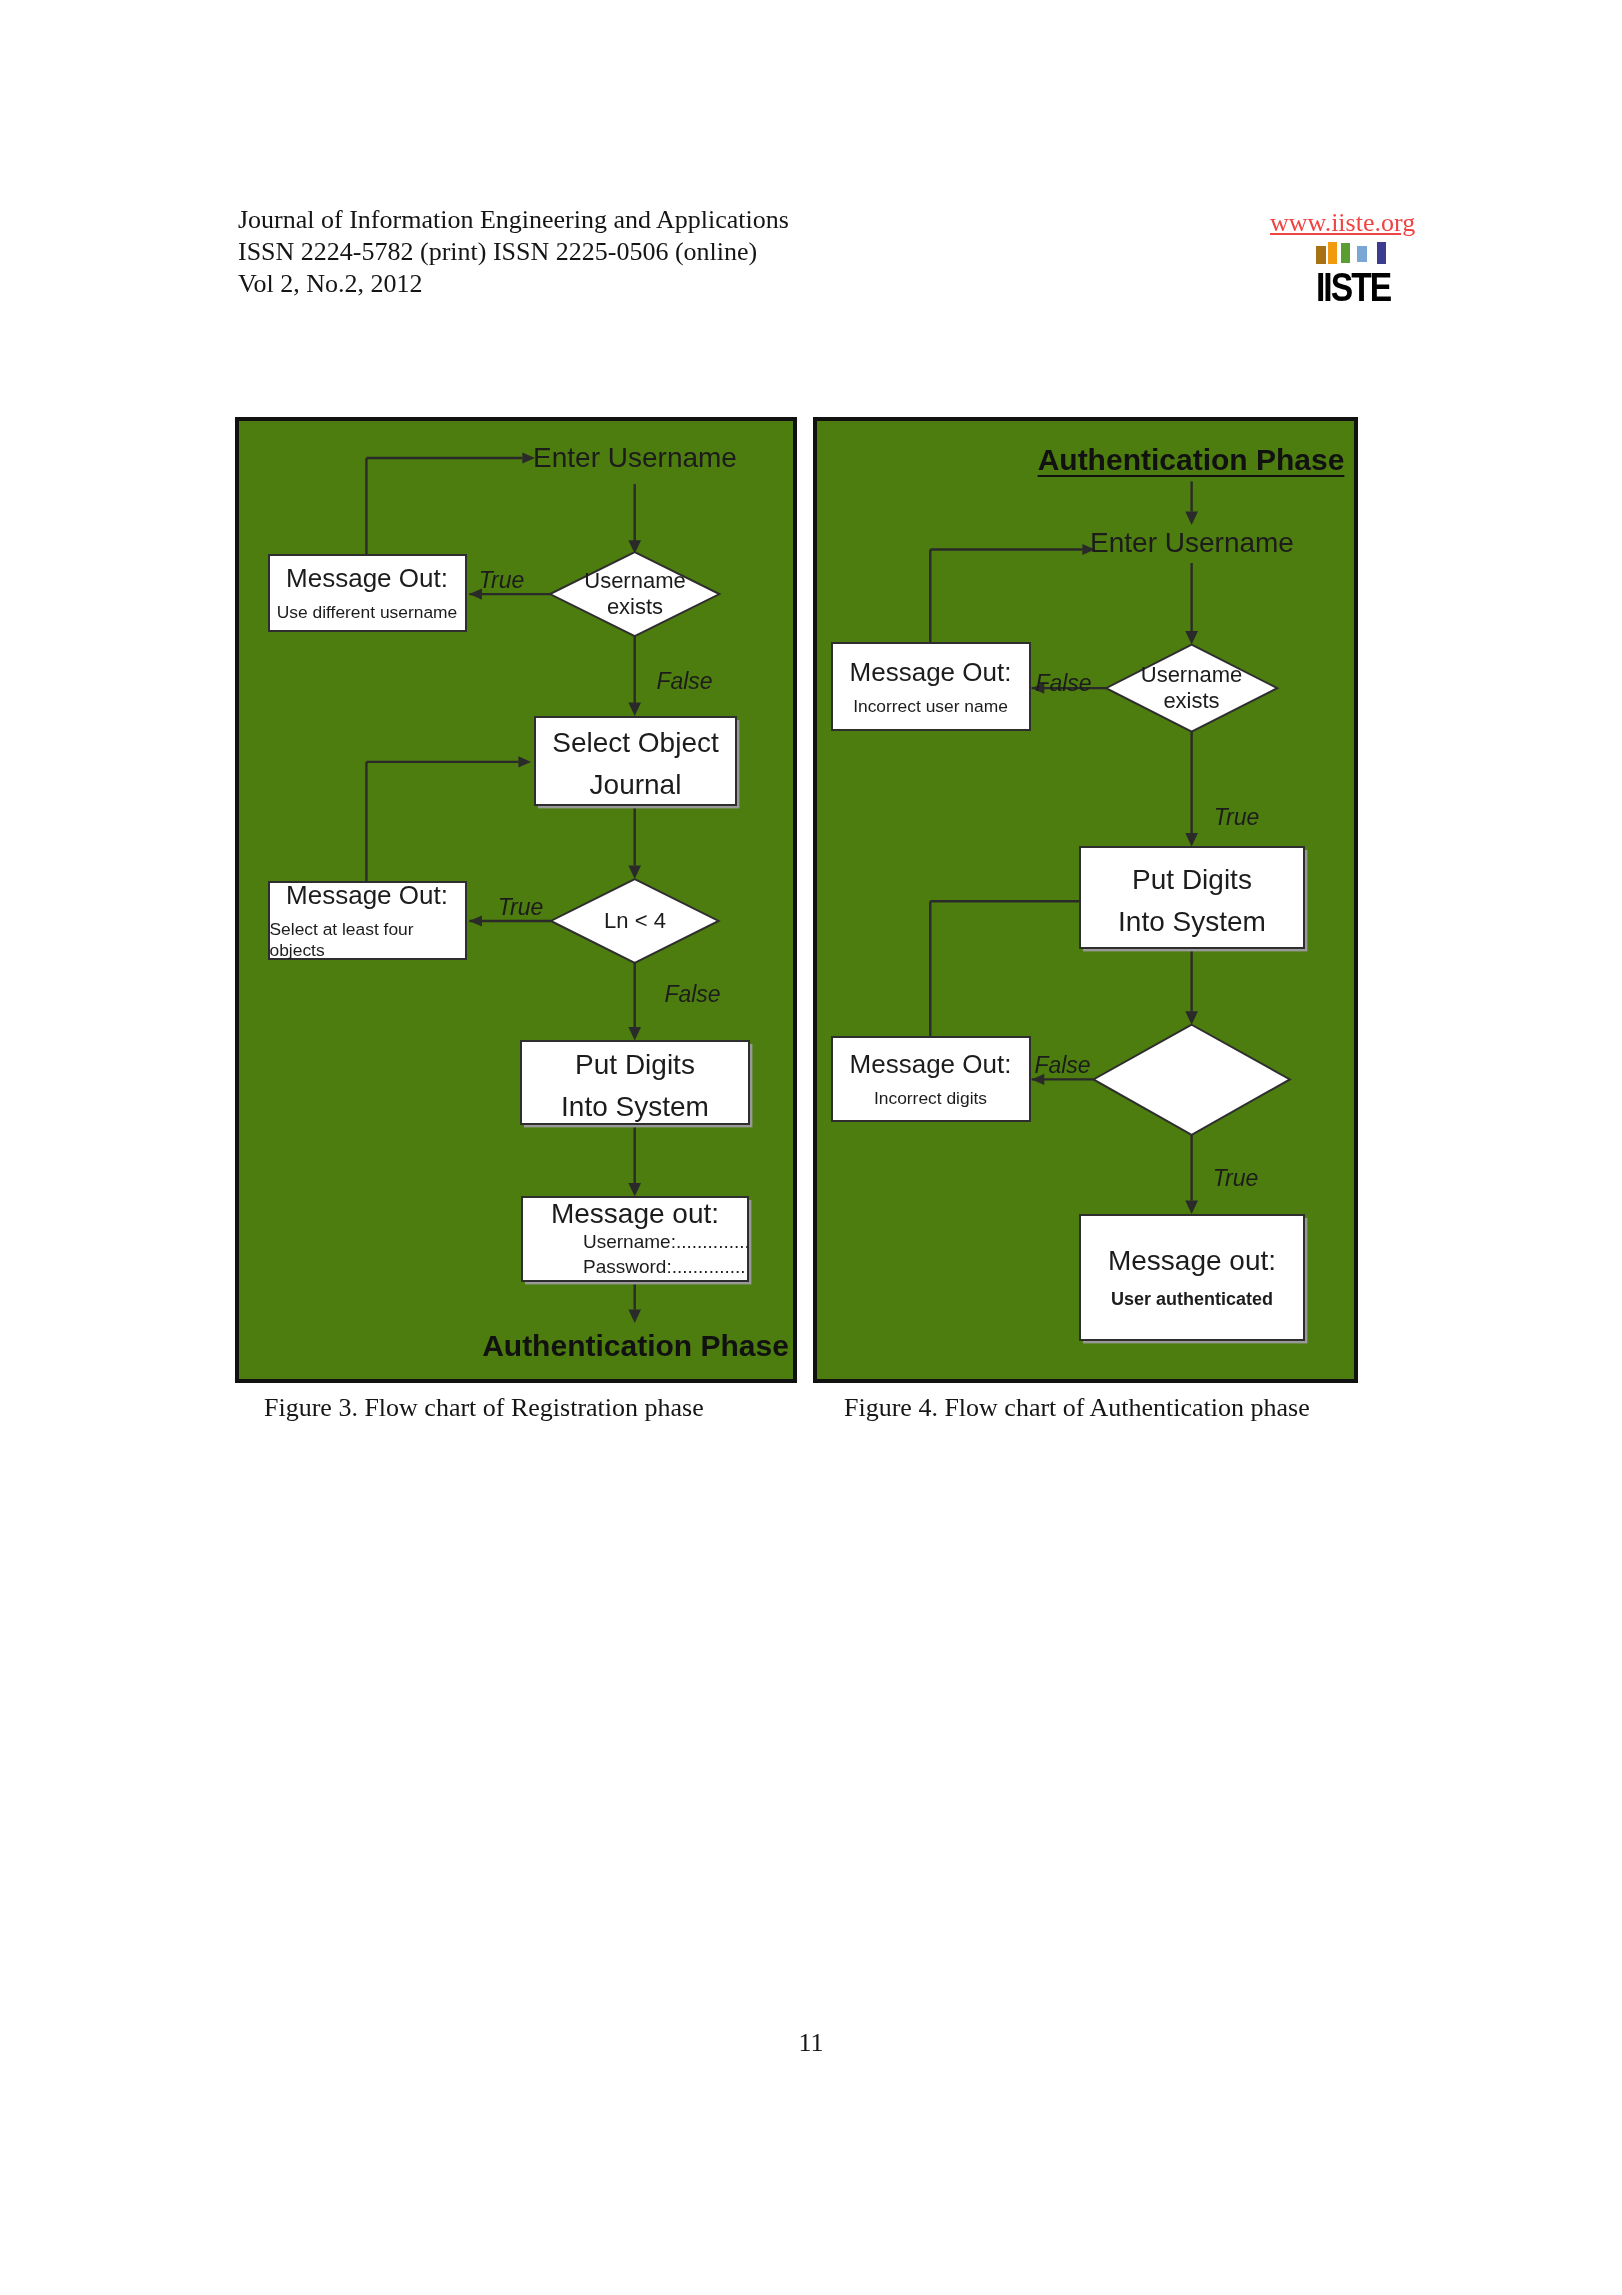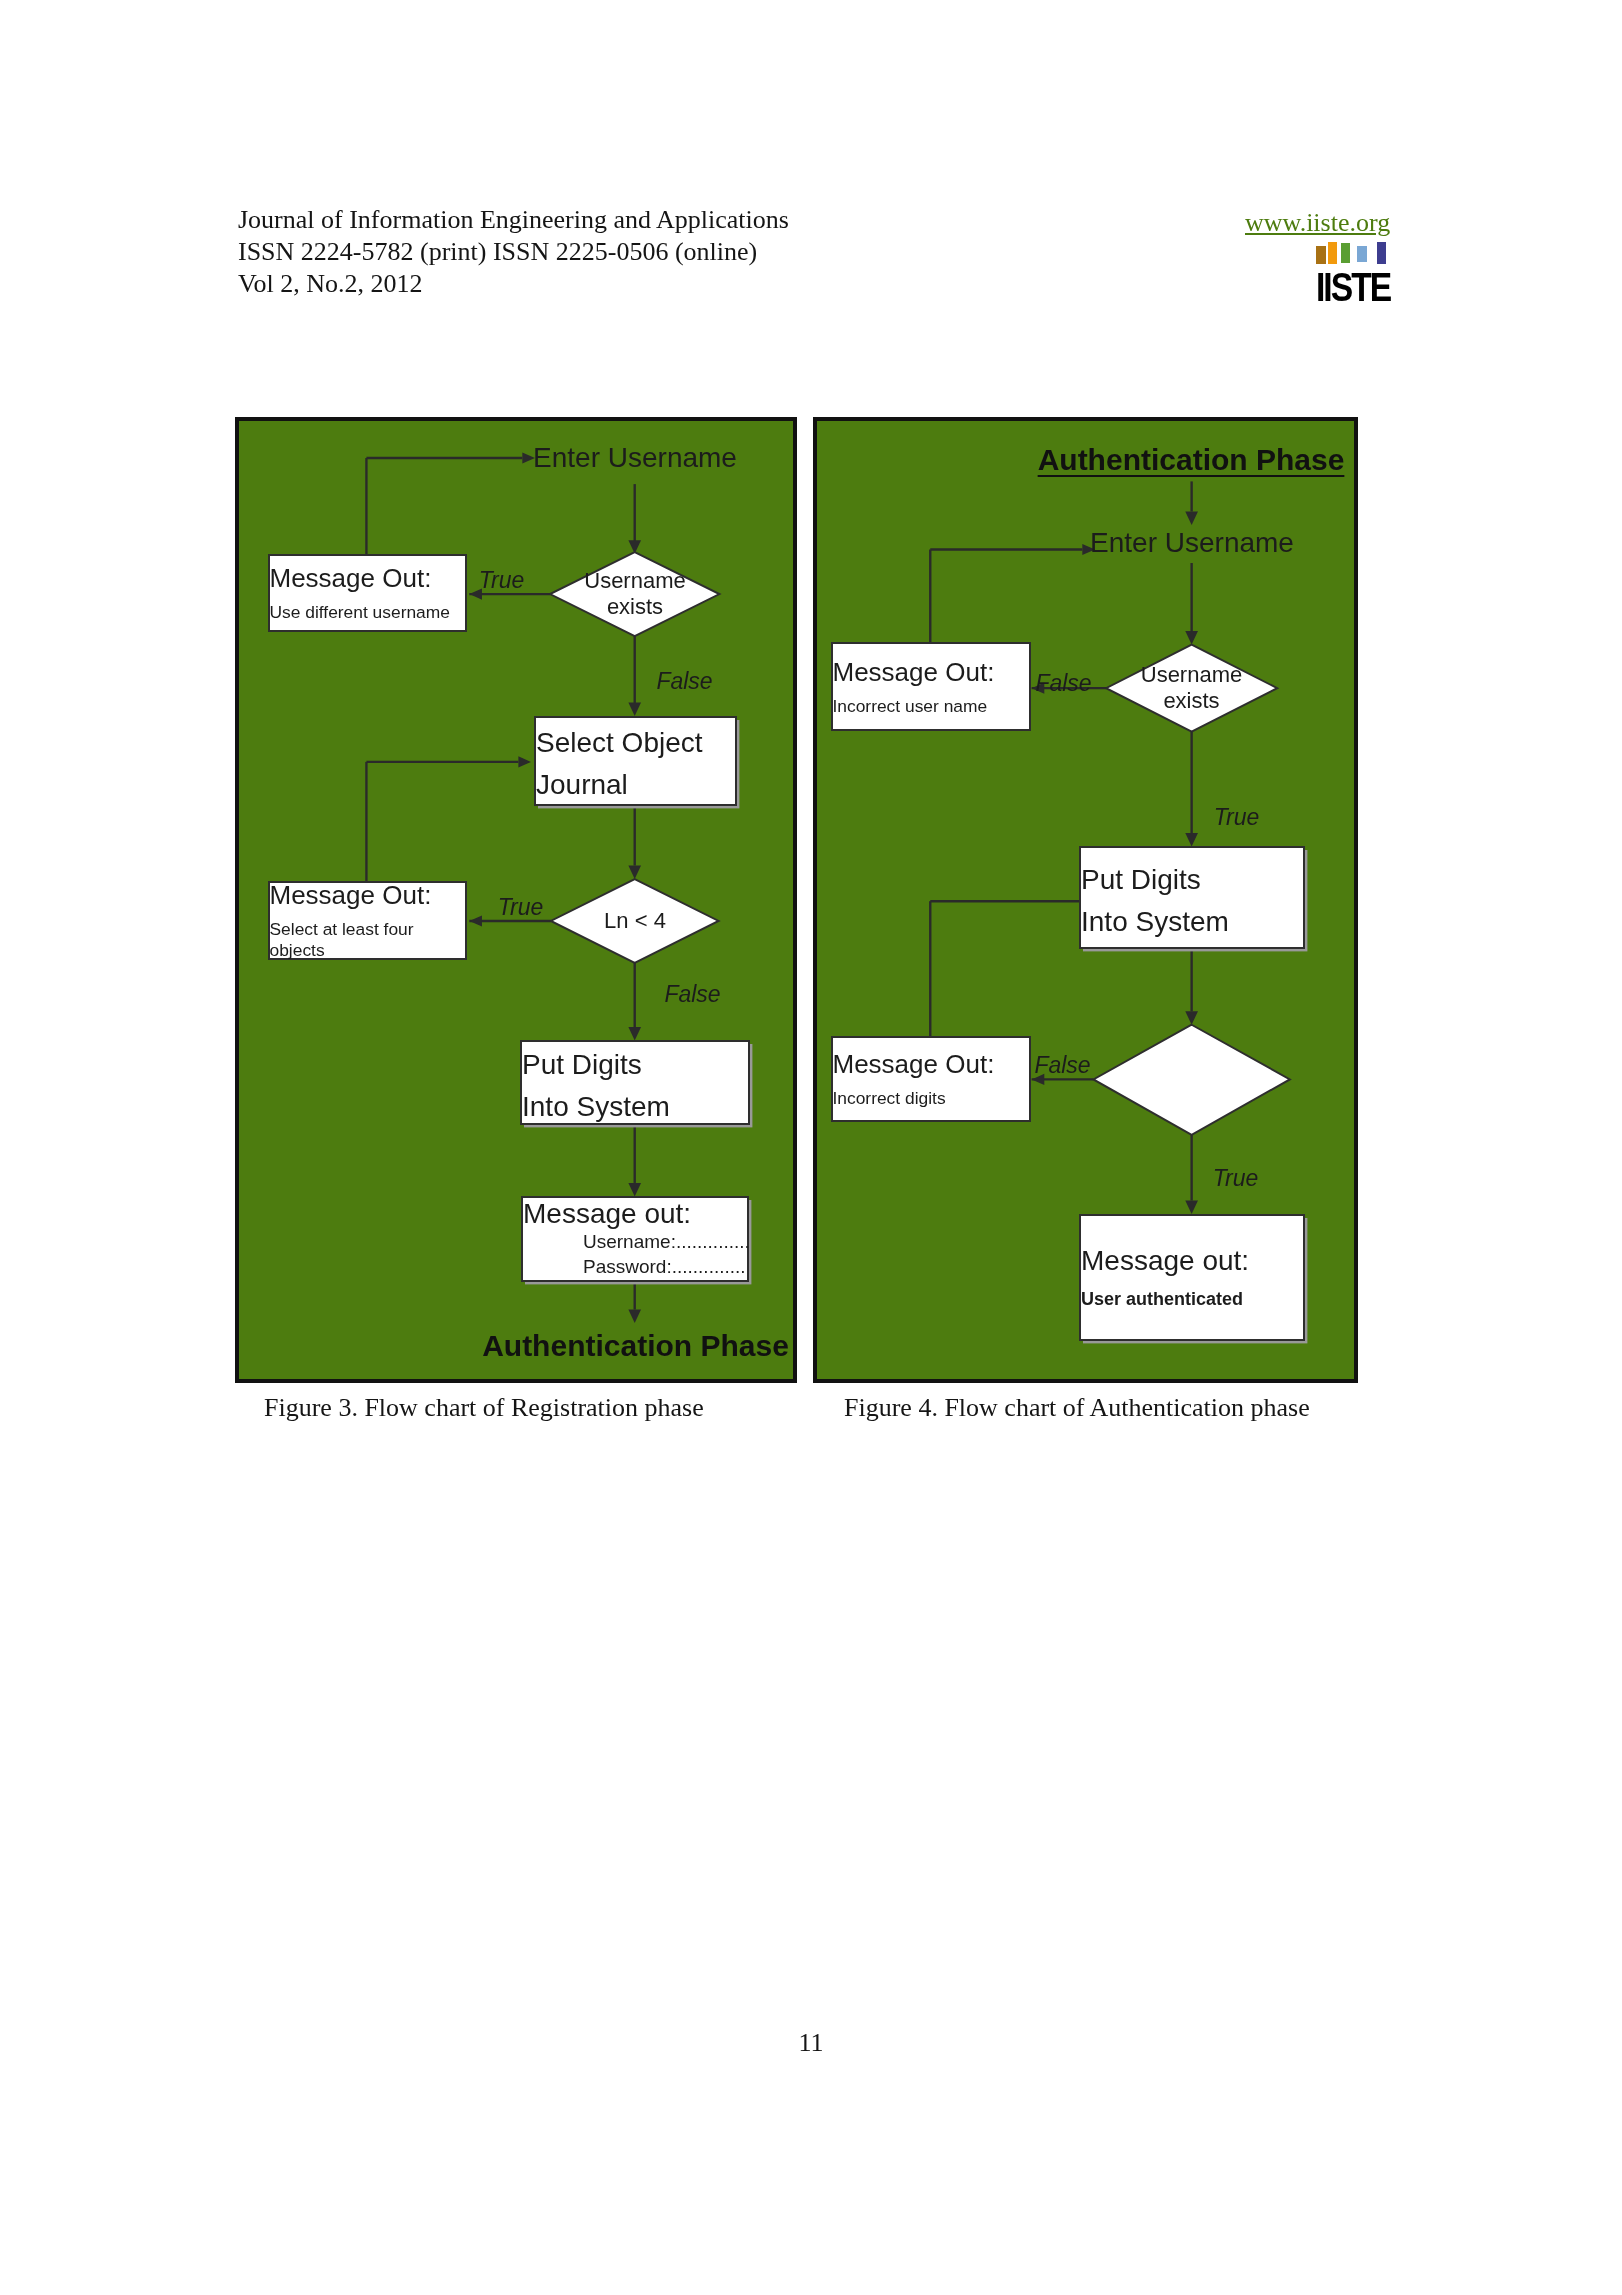--- a/index.html
+++ b/index.html
@@ -54,21 +54,21 @@
     align-items:center;justify-content:center;
     font-size:22px;line-height:26px;color:#1c1c1c;z-index:2;text-align:center;
   }
   .tf{
     position:absolute;font-style:italic;font-size:23px;color:#1c1c1c;
     text-align:center;z-index:2;
   }
   .box{
     position:absolute;background:#fff;border:2.4px solid #2e2e2e;
     box-sizing:border-box;z-index:1;display:flex;flex-direction:column;
-    align-items:flex-start;justify-content:center;color:#1c1c1c;
+    align-items:center;justify-content:center;color:#1c1c1c;
   }
   .box.shadow{box-shadow:3.2px 3.2px 0 -0.8px #999;}
   .msg-title{font-size:26px;}
   .msg-sub{font-size:17.4px;margin-top:8px;}
   .proc-line{font-size:28px;line-height:36px;text-align:center;margin-top:6px;}
   .out-small{font-size:19px;line-height:24.6px;align-self:flex-start;padding-left:60px;}
   .out-bold{font-size:18px;font-weight:bold;margin-top:12.7px;}
   .phase-title{
     position:absolute;font-weight:bold;font-size:30px;text-align:center;
     text-decoration:underline;text-decoration-thickness:2.4px;text-underline-offset:4.8px;
@@ -95,21 +95,21 @@
 </head>
 <body>
 
 <div class="page">
 
   <div class="hdr-left">
     <div>Journal of Information Engineering and Applications</div>
     <div>ISSN 2224-5782 (print) ISSN 2225-0506 (online)</div>
     <div>Vol 2, No.2, 2012</div>
   </div>
-  <a class="hdr-link" href="#" style="color: #4d7c0f;">www.iiste.org</a>
+  <a class="hdr-link" href="#" style="color: #ef4444; margin-left: 25px;">www.iiste.org</a>
   <div class="logo">
     <div class="logo-bars">
       <span style="background: rgb(168, 113, 20);"></span>
         <span style="background: rgb(242, 154, 13);"></span>
         <span style="background: rgb(90, 158, 50);"></span>
         <span style="background: rgb(122, 167, 212);"></span>
         <span style="background: rgb(61, 61, 143);"></span>
     </div>
     <div class="logo-text">IISTE</div>
   </div>

